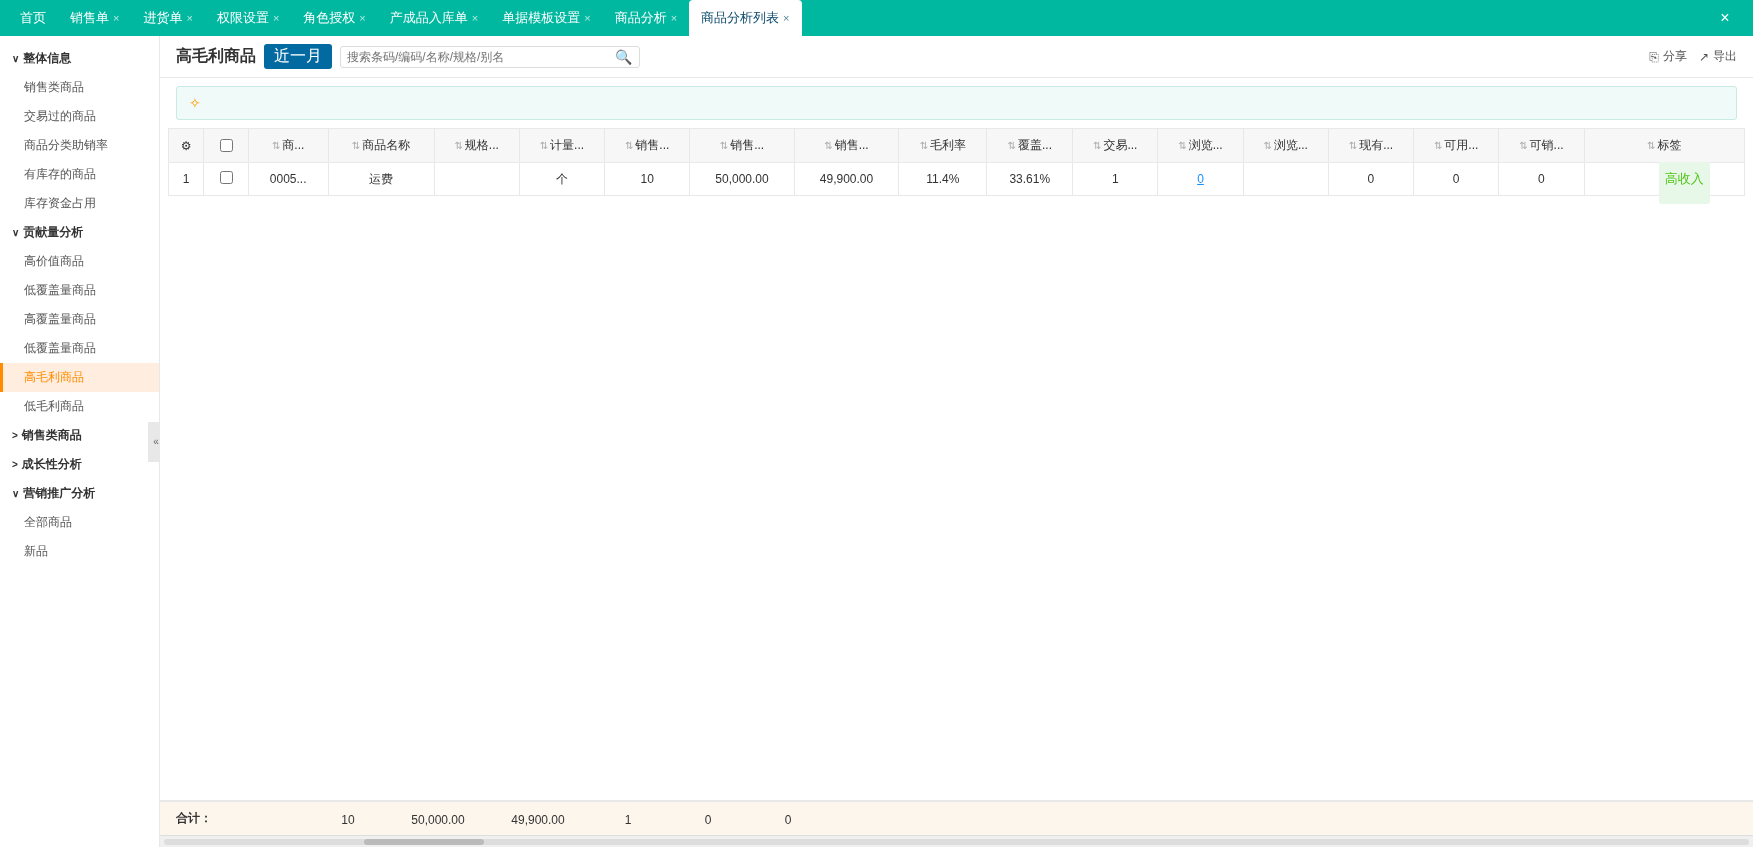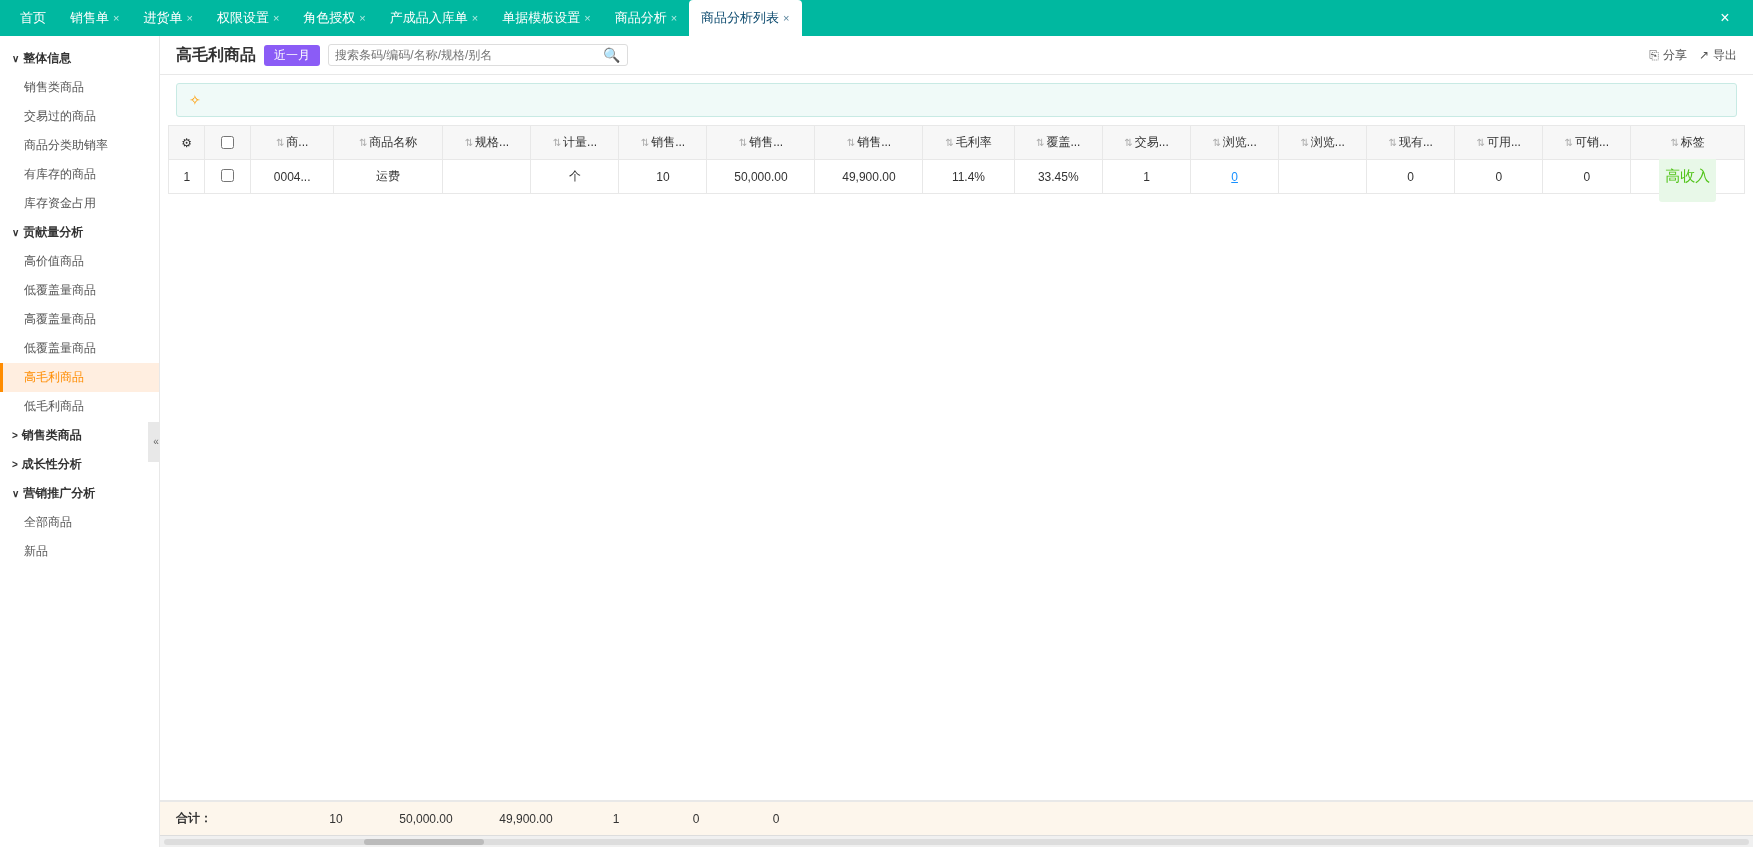--- a/index.html
+++ b/index.html
@@ -125,26 +125,26 @@
       border-bottom: 1px solid #e8e8e8;
       gap: 8px;
     }
     .content-title {
       font-size: 16px;
       font-weight: bold;
       color: #333;
     }
     .time-filter-btn {
       padding: 2px 10px;
-      background: #8b5cf6;
+      background: #0369a1;
       color: #fff;
       border: none;
       border-radius: 3px;
       cursor: pointer;
-      font-size: 12px;
+      font-size: 16px;
     }
     .search-box {
       display: flex;
       align-items: center;
       border: 1px solid #ddd;
       border-radius: 3px;
       padding: 2px 6px;
       flex: 1;
       max-width: 300px;
     }
@@ -219,32 +219,33 @@
       border: 1px solid #e8e8e8;
       padding: 7px 8px;
       text-align: center;
       color: #333;
     }
     .tag-badge {
       background: #e8f8e8;
       color: #52c41a;
       padding: 18px 6px;
       border-radius: 3px;
-      font-size: 15px;
+      font-size: 13px;
+      margin-left: 40px;
     }
     .link-style { color: #1890ff; text-decoration: underline; cursor: pointer; }
 
     
     .table-footer {
       background: #fdf6ec;
       border-top: 2px solid #e8e8e8;
       padding: 8px 16px;
       display: flex;
-      align-items: center;
-      gap: 0;
+      align-items: flex-end;
+      gap: 12px;
       font-size: 12px;
       color: #333;
       flex-shrink: 0;
     }
     .footer-label { width: 120px; font-weight: bold; }
     .footer-cells {
       flex: 1;
       display: flex;
     }
     .footer-cell {
@@ -475,29 +476,29 @@
                   <span class="sort-icon">⇅</span>
                   <span>标签</span>
                 </div>
               </th>
             </tr>
           </thead>
         <tbody id="table-body">
             <tr>
               <td>1</td>
               <td><input type="checkbox" style=""></td>
-              <td>0004...</td>
+              <td>0005...</td>
               <td>运费</td>
               <td></td>
               <td>个</td>
               <td>10</td>
               <td>50,000.00</td>
               <td>49,900.00</td>
               <td>11.4%</td>
-              <td>33.45%</td>
+              <td>33.61%</td>
               <td>1</td>
               <td><span class="link-style">0</span></td>
               <td></td>
               <td>0</td>
               <td>0</td>
               <td>0</td>
               <td><span class="tag-badge">高收入</span></td>
             </tr>
           </tbody>
       </table>

